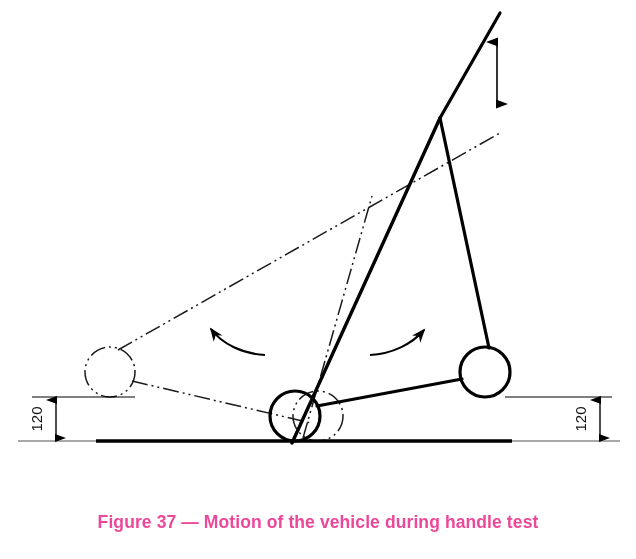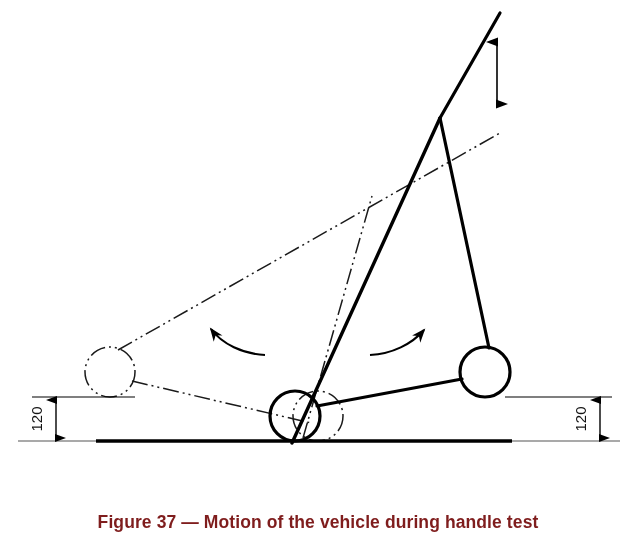--- a/index.html
+++ b/index.html
@@ -31,21 +31,21 @@
   .caption {
     position: absolute;
     left: 0;
     top: 512px;
     width: 636px;
     text-align: center;
     font-family: "Liberation Sans", sans-serif;
     font-size: 17.5px;
     font-weight: bold;
     letter-spacing: 0.1px;
-    color: #7f1d1d;
+    color: #ec4899;
     white-space: nowrap;
   }
   .dim-label {
     font-family: "Liberation Sans", sans-serif;
     font-size: 15px;
     fill: #141414;
   }
 </style>
 </head>
 <body>

